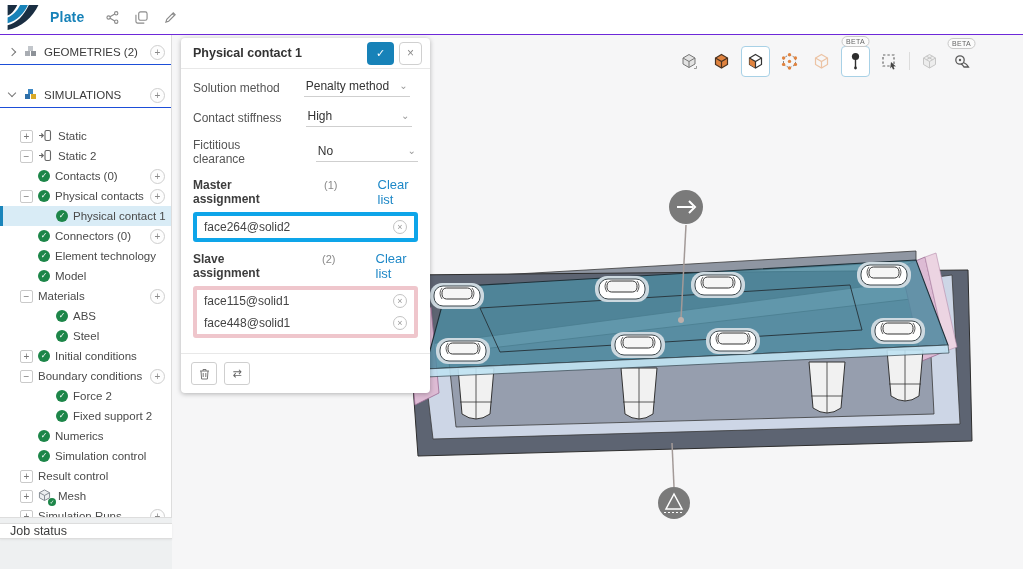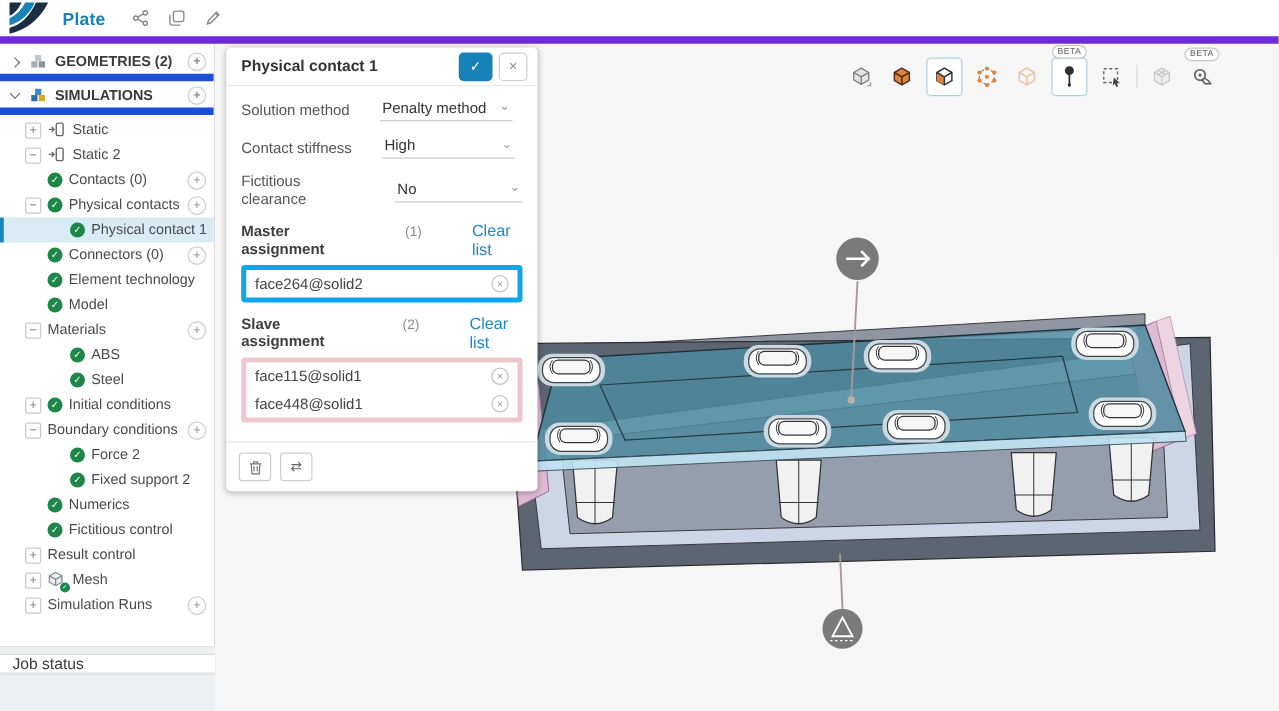--- a/index.html
+++ b/index.html
@@ -1,29 +1,29 @@
 <!DOCTYPE html>
 <html><head>
 <meta charset="utf-8">
 <style>
   *{margin:0;padding:0;box-sizing:border-box;}
   html,body{width:1023px;height:569px;}
   body{font-family:"Liberation Sans",sans-serif;background:#eef0f1;position:relative;overflow:hidden;}
 
   
-  .app-header{position:absolute;left:0;top:0;width:1023px;height:35px;background:#fff;border-bottom:6px solid #6d28d9;display:flex;align-items:center;padding-left:6px;z-index:20;}
+  .app-header{position:absolute;left:0;top:0;width:1023px;height:35px;background:#fff;border-bottom:1px solid #6d28d9;display:flex;align-items:center;padding-left:6px;z-index:20;}
   .logo{width:36px;height:27px;margin-right:8px;}
   .app-title{color:#1782b8;font-weight:bold;font-size:14px;letter-spacing:.2px;}
   .hdr-icons{display:flex;gap:16px;margin-left:22px;align-items:center;}
   .hdr-icons svg{display:block;}
 
   
   .sidebar{position:absolute;left:0;top:35px;width:172px;height:483px;background:#fff;border-right:1px solid #ddd;border-bottom:1px solid #ddd;padding-top:5px;z-index:10;overflow:hidden;}
   .trow{display:flex;align-items:center;height:20px;padding-left:20px;gap:5px;font-size:11.5px;color:#4a4a4a;position:relative;cursor:default;white-space:nowrap;}
-  .trow.sec{height:25px;padding-left:7px;border-bottom:6px solid #1d4ed8;color:#3a3a3a;font-weight:700;font-size:11.5px;margin-bottom:2px;}
+  .trow.sec{height:25px;padding-left:7px;border-bottom:1px solid #1d4ed8;color:#3a3a3a;font-weight:400;font-size:11.5px;margin-bottom:18px;}
   .trow.l3{padding-left:56px;}
   .trow.sel{background:#d9ecf6;}
   .trow.sel::before{content:'';position:absolute;left:0;top:0;bottom:0;width:3px;background:#1a85bb;}
   .chev{width:10px;height:10px;flex:none;position:relative;margin-right:2px;}
   .chev::after{content:'';position:absolute;left:2px;top:2px;width:5px;height:5px;border-right:1.4px solid #777;border-bottom:1.4px solid #777;}
   .chev.right::after{transform:rotate(-45deg);}
   .chev.down::after{transform:rotate(45deg);top:0;}
   .exp{width:13px;height:13px;border:1px solid #cacaca;border-radius:2px;font-size:10px;line-height:11px;text-align:center;color:#777;background:#fff;flex:none;}
   .exp.hide{visibility:hidden;}
   .chk{width:12px;height:12px;border-radius:50%;background:#1d8649;color:#fff;font-size:8px;line-height:12px;text-align:center;flex:none;font-family:"DejaVu Sans",sans-serif;}
@@ -222,21 +222,21 @@
 
   <div class="trow">
     <span class="exp hide"></span>
     <span class="chk">✓</span>
     <span class="tlabel">Numerics</span>
   </div>
 
   <div class="trow">
     <span class="exp hide"></span>
     <span class="chk">✓</span>
-    <span class="tlabel">Fictitious control</span>
+    <span class="tlabel">Simulation control</span>
   </div>
 
   <div class="trow">
     <span class="exp">+</span>
     <span class="tlabel">Result control</span>
   </div>
 
   <div class="trow">
     <span class="exp">+</span>
     <span class="ticon">

